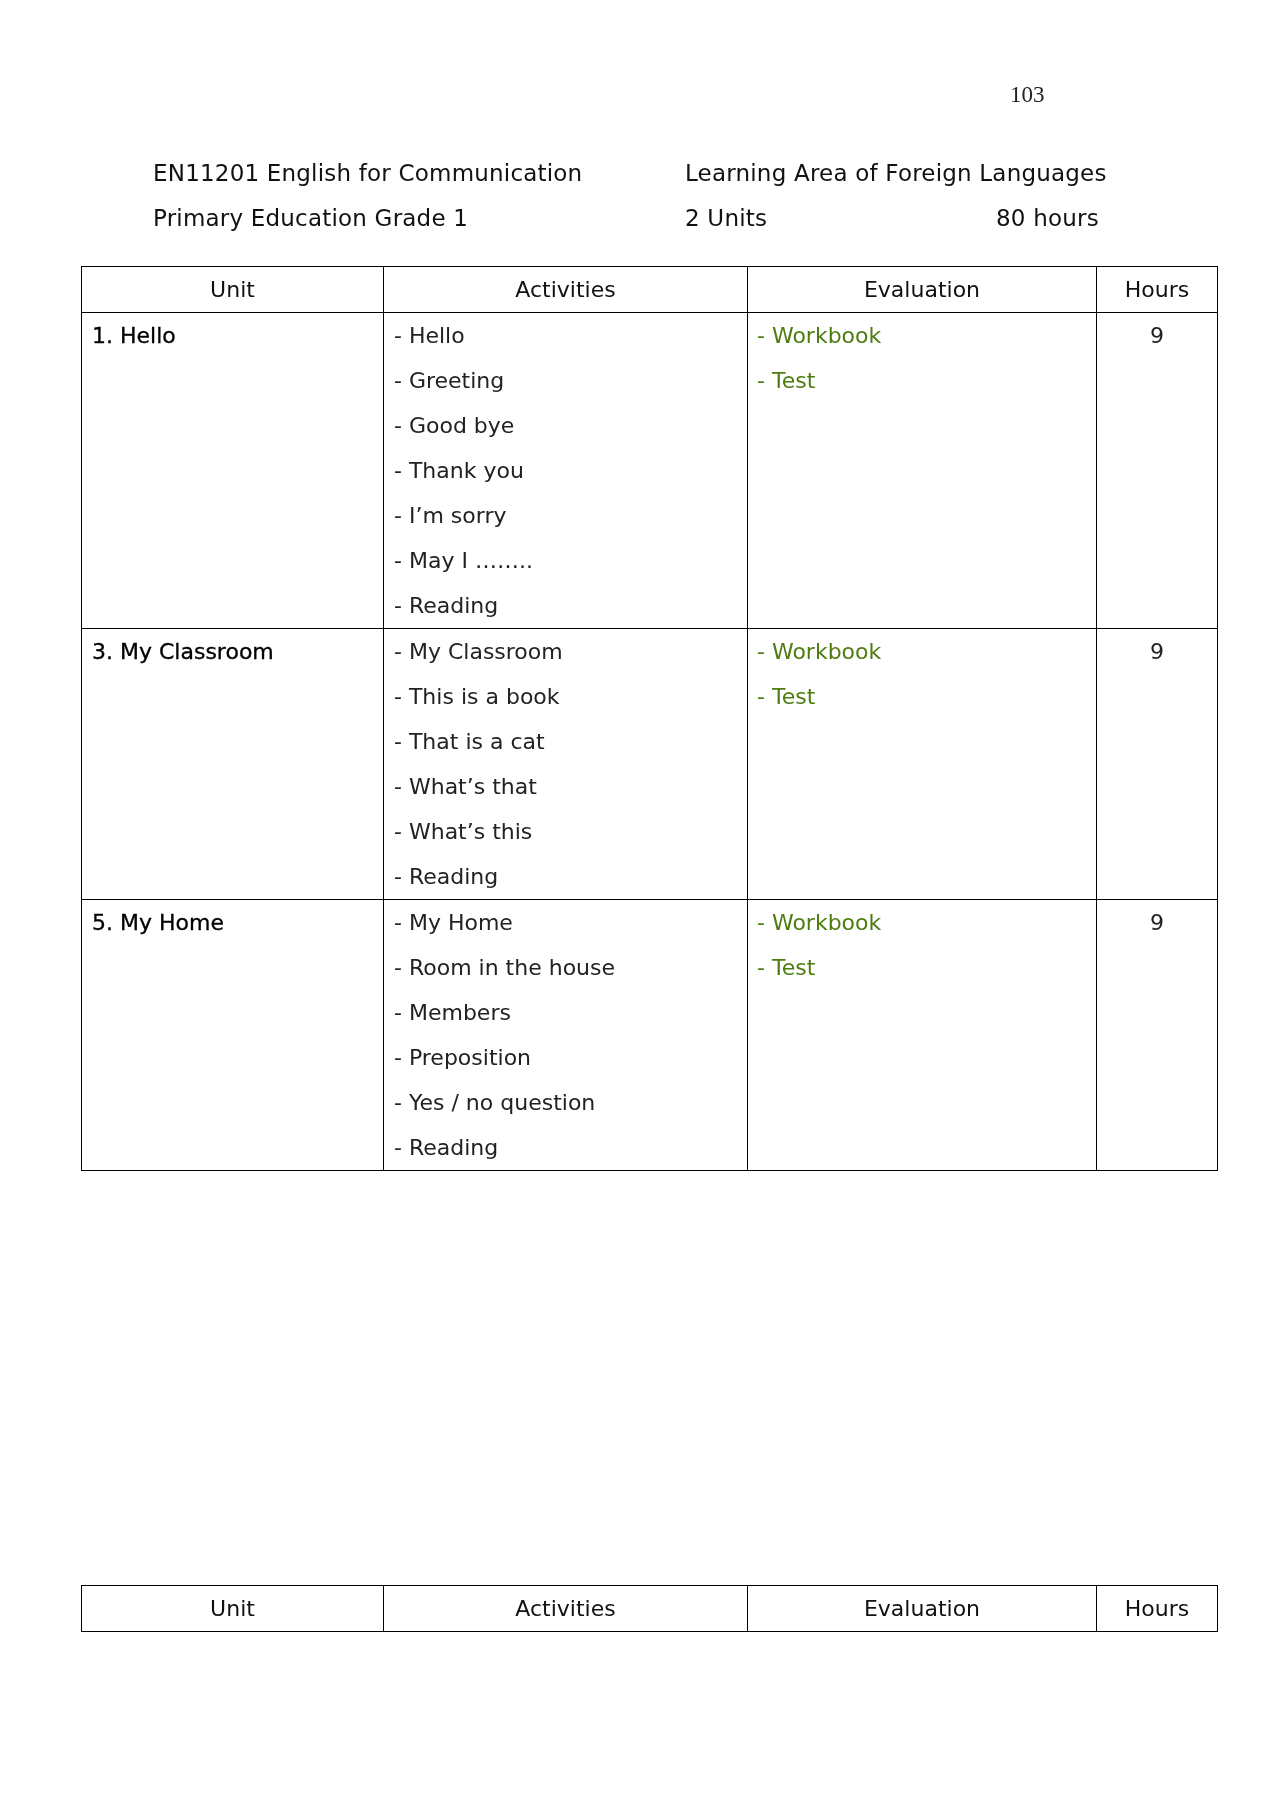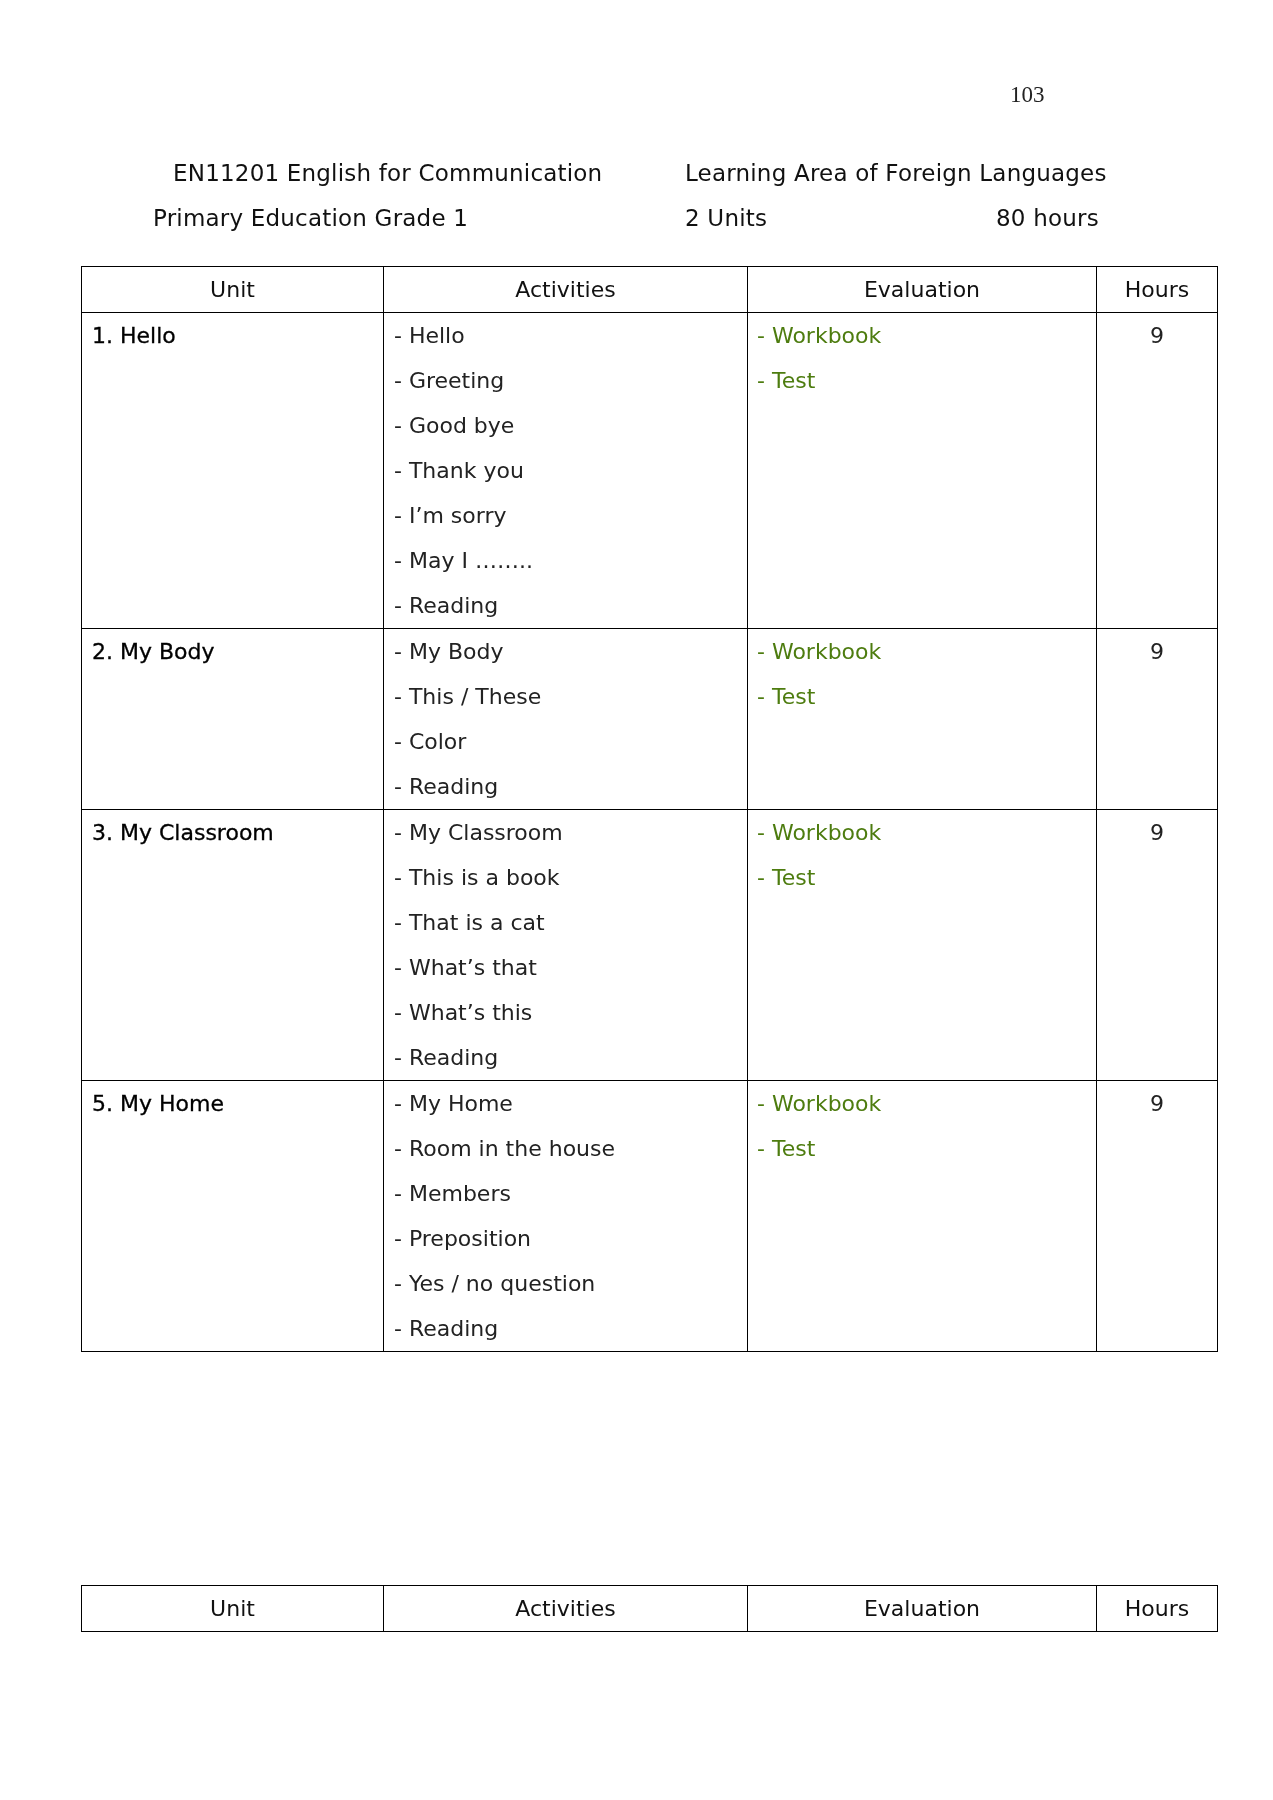--- a/index.html
+++ b/index.html
@@ -38,21 +38,21 @@
   .act-cell { padding-left: 10px !important; color: #222; }
   .eval-cell { padding-left: 9px !important; color: #4d7c0f; }
   .hours-cell { text-align: center; }
   .hours-cell span { display: block; height: 45px; line-height: 45px; color: #222; }
 </style>
 </head>
 <body>
 
 <div class="page-number">103</div>
 
-<div class="hdr" style="left:153px; top:158px;margin-left:20px;">EN11201 English for Communication</div>
+<div class="hdr" style="left:153px; top:158px;">EN11201 English for Communication</div>
 <div class="hdr" style="left:685px; top:158px;">Learning Area of Foreign Languages</div>
 <div class="hdr" style="left:153px; top:203px;">Primary Education Grade 1</div>
 <div class="hdr" style="left:685px; top:203px;text-align:right;">2 Units</div>
 <div class="hdr" style="left:996px; top:203px;">80 hours</div>
 
 <table class="tbl" style="top:266px;">
   <colgroup>
     <col class="col-unit">
       <col class="col-act">
       <col class="col-eval">
@@ -72,42 +72,20 @@
           <span class="unit-name">1. Hello</span>
         </td>
         <td class="act-cell">
           <ul class="cell-list">
             <li>- Hello</li>
             <li>- Greeting</li>
             <li>- Good bye</li>
             <li>- Thank you</li>
             <li>- I’m sorry</li>
             <li>- May I ……..</li>
-            <li>- Reading</li>
-          </ul>
-        </td>
-        <td class="eval-cell">
-          <ul class="cell-list">
-            <li>- Workbook</li>
-            <li>- Test</li>
-          </ul>
-        </td>
-        <td class="hours-cell">
-          <span>9</span>
-        </td>
-      </tr>
-      <tr>
-        <td class="unit-cell">
-          <span class="unit-name">2. My Body</span>
-        </td>
-        <td class="act-cell">
-          <ul class="cell-list">
-            <li>- My Body</li>
-            <li>- This / These</li>
-            <li>- Color</li>
             <li>- Reading</li>
           </ul>
         </td>
         <td class="eval-cell">
           <ul class="cell-list">
             <li>- Workbook</li>
             <li>- Test</li>
           </ul>
         </td>
         <td class="hours-cell">

